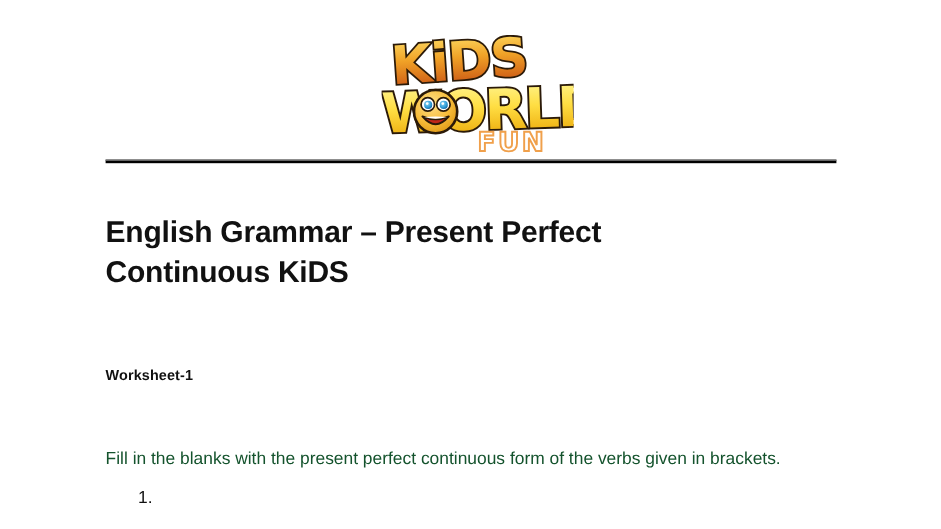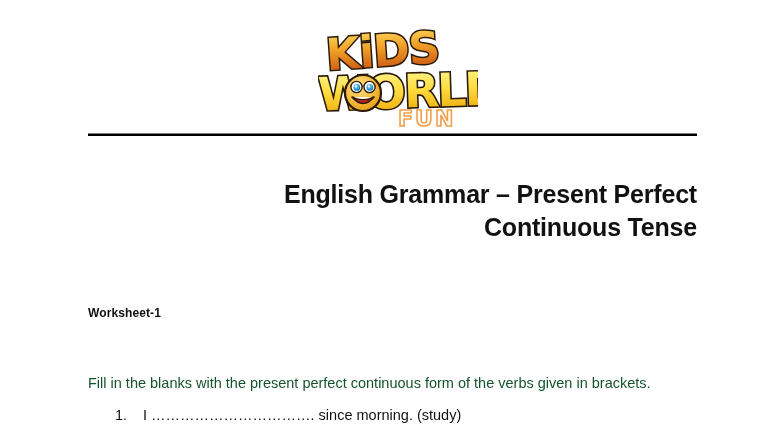--- a/index.html
+++ b/index.html
@@ -37,21 +37,21 @@
     border-top: 1px solid #7f7f7f;
     box-sizing: border-box;
   }
 
   
   .doc-title {
     position: absolute;
     left: 88px;
     top: 178px;
     width: 609px;
-    text-align: right;
+    text-align: left;
     font-family: "Liberation Sans", sans-serif;
     font-weight: bold;
     font-size: 25px;
     line-height: 33px;
     letter-spacing: -0.2px;
     color: #111111;
   }
 
   
   .worksheet-heading {
@@ -158,25 +158,24 @@
     <g>
       <text x="80" y="104" font-family="DejaVu Sans, sans-serif" font-size="22" font-weight="bold" fill="none" stroke="#f0a04b" stroke-width="1.6" letter-spacing="2">FUN</text>
     </g>
   </svg>
 </div>
 
 <div class="hrule"></div>
 
 <div class="doc-title">
   <div>English Grammar – Present Perfect</div>
-  <div>Continuous Tense</div>
+  <div>Continuous KiDS</div>
 </div>
 
 <div class="worksheet-heading">Worksheet-1</div>
 
 <p class="instruction">Fill in the blanks with the present perfect continuous form of the verbs given in brackets.</p>
 
 <ol class="question-list">
   <li class="question-item">
     <span class="q-num">1.</span>
-    <span class="q-text">I ……………………………. since morning. (study)</span>
   </li>
 </ol>
 
 </body></html>

